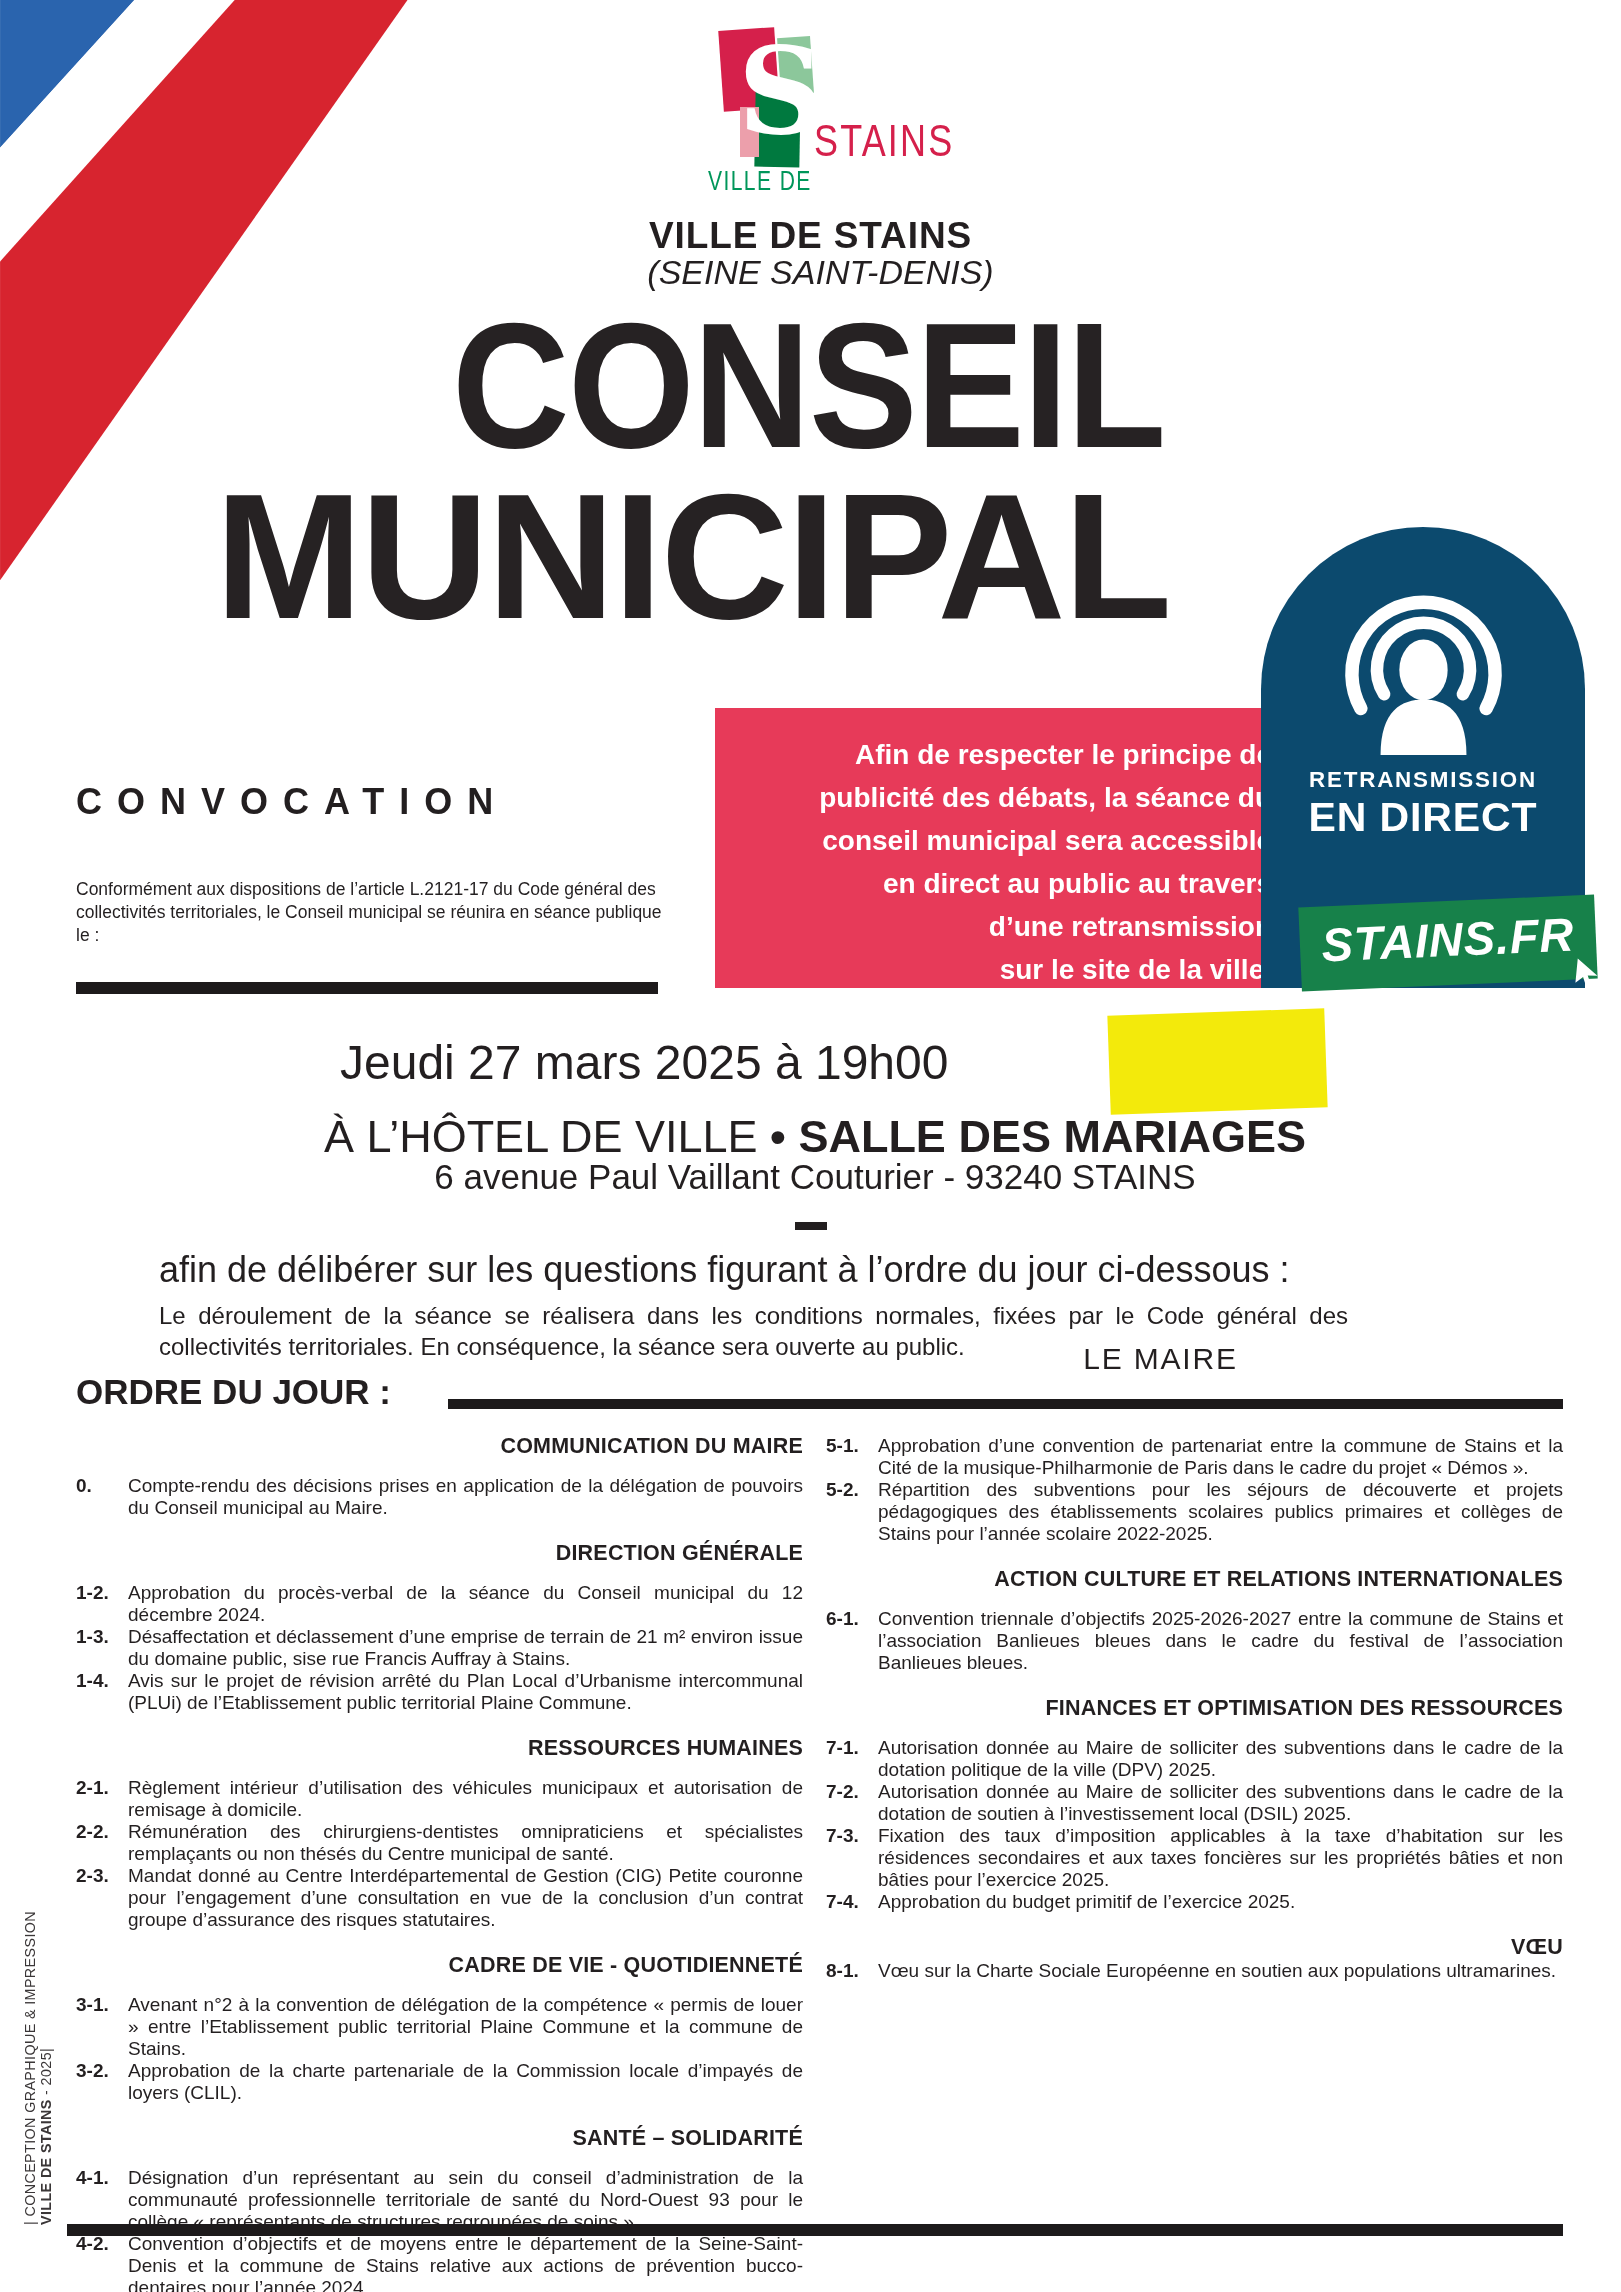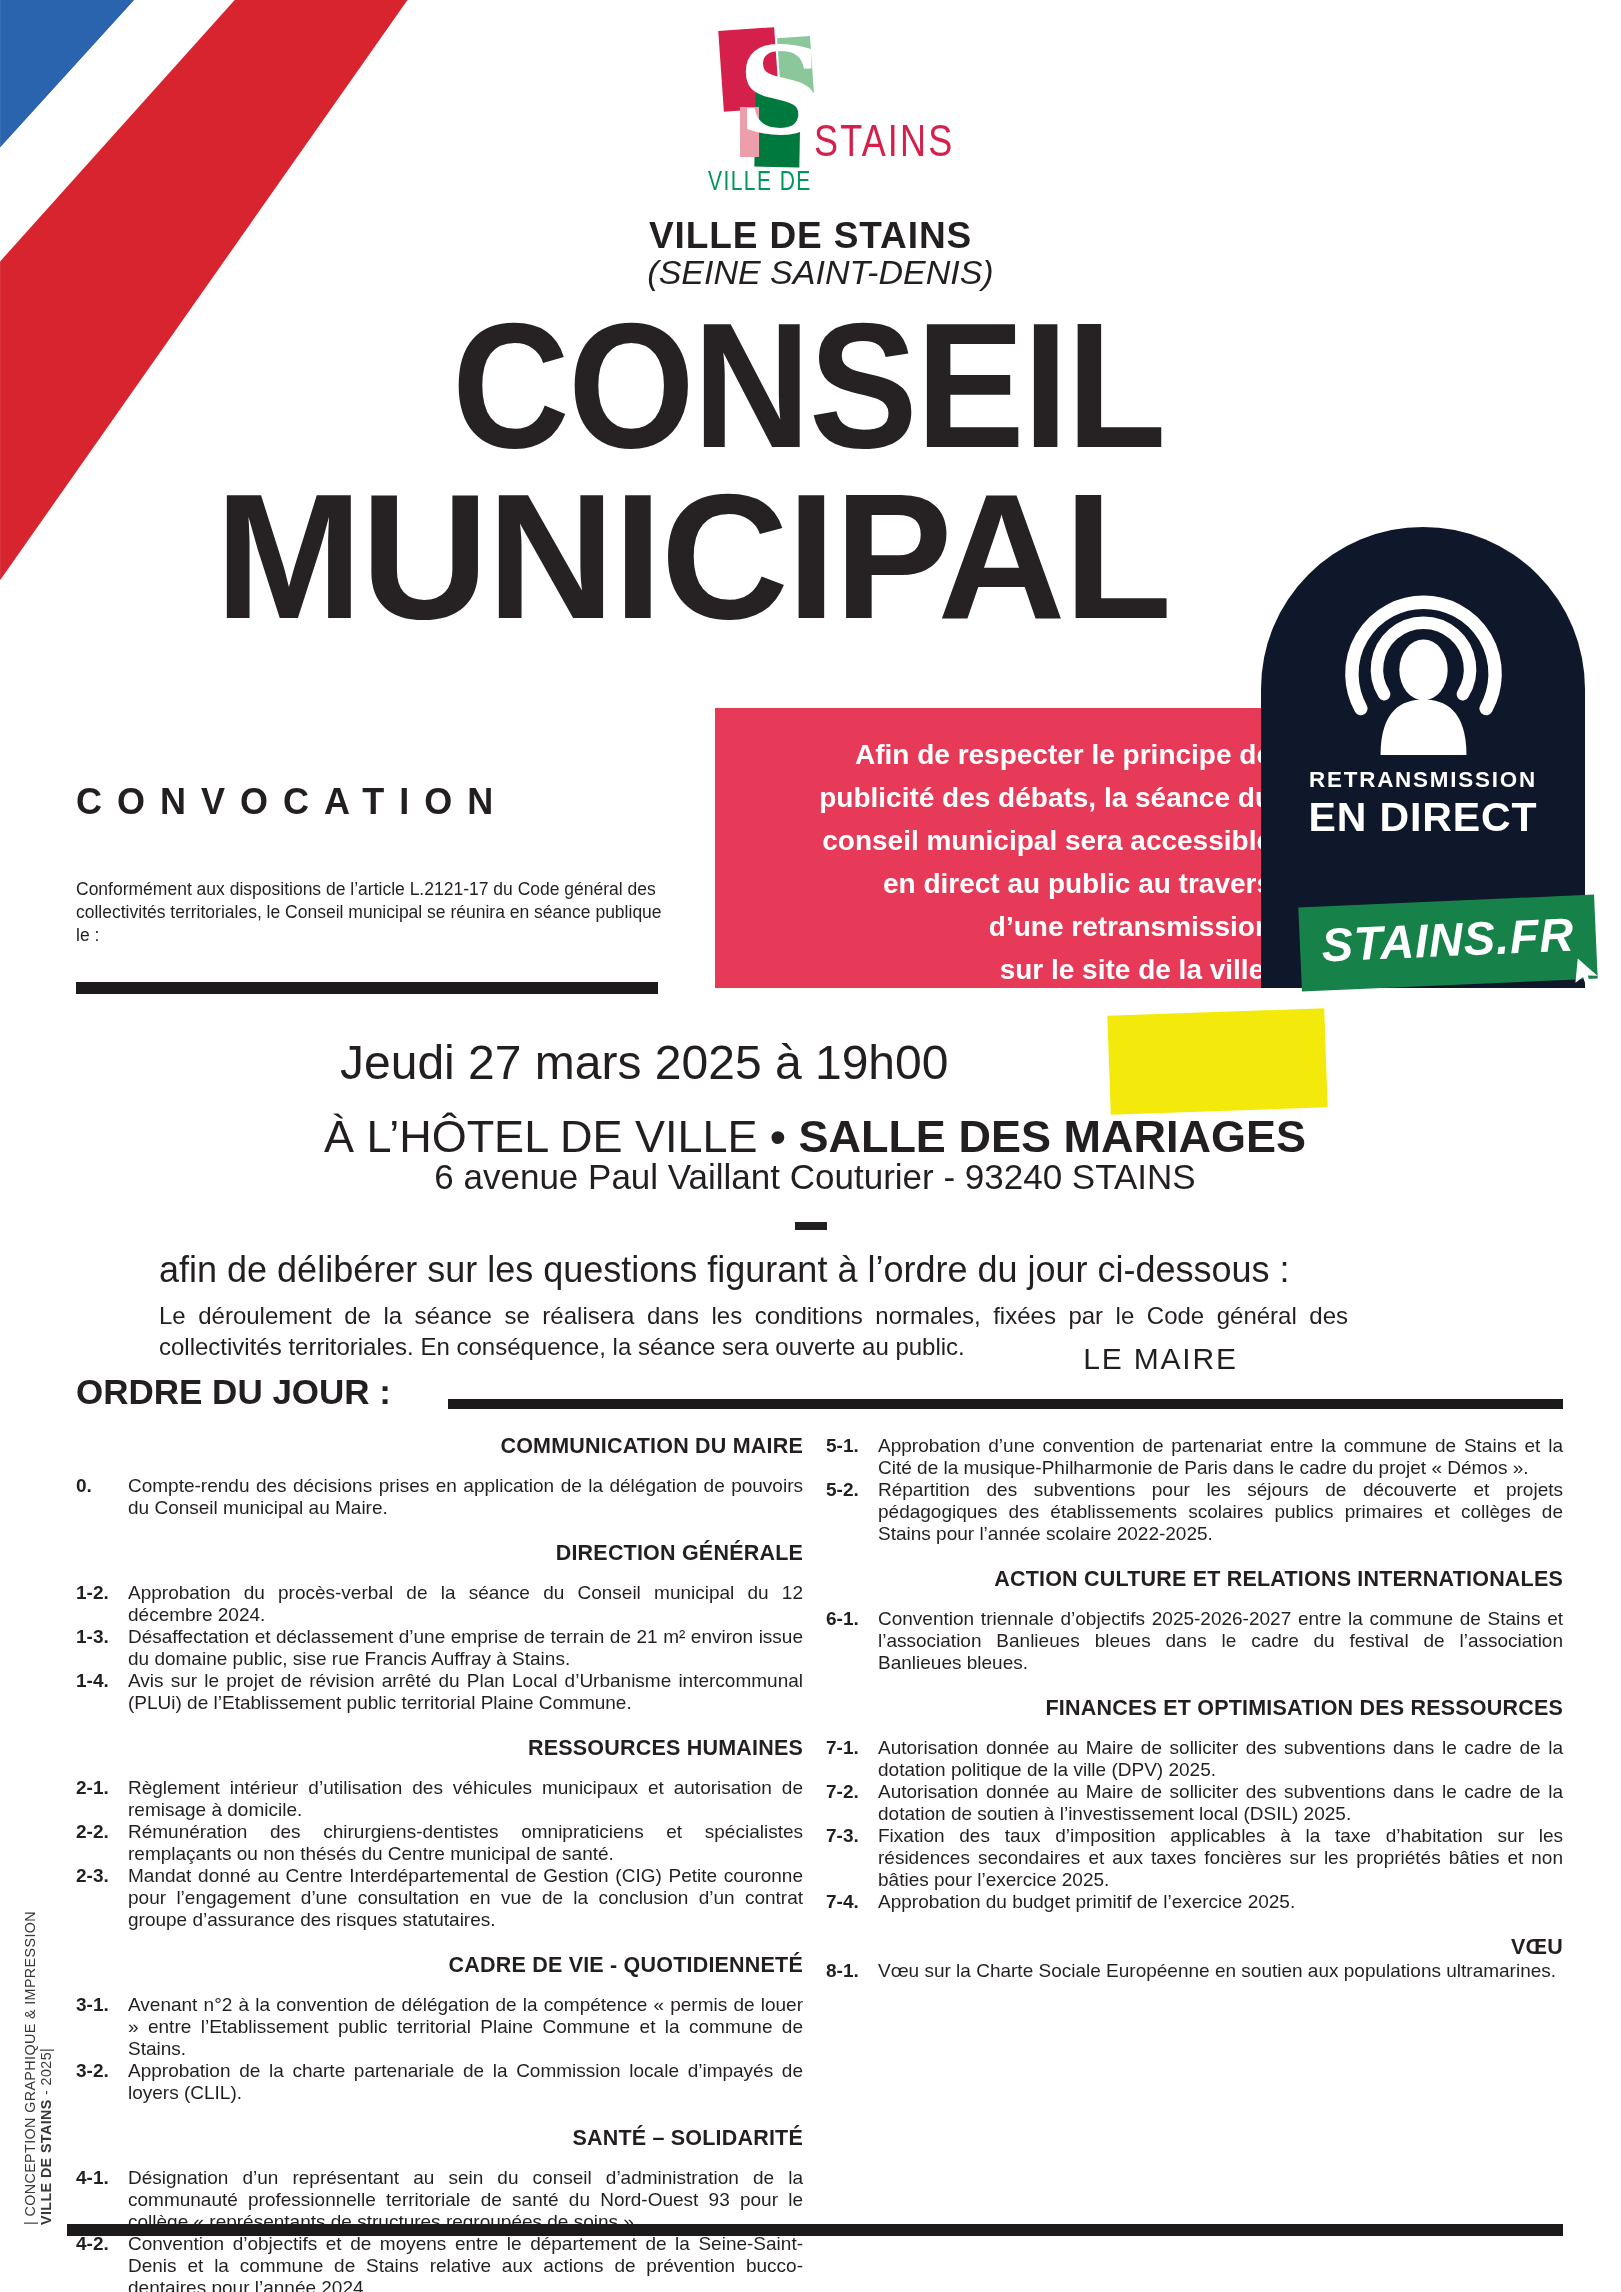--- a/index.html
+++ b/index.html
@@ -33,21 +33,21 @@
         transform:scaleX(.99);transform-origin:left top;letter-spacing:-1.8px;color:#262223;}
 
   .convoc-title{left:76px;top:781px;font-size:36px;font-weight:bold;letter-spacing:15px;white-space:nowrap;}
   .convoc-par{left:76px;top:878px;width:598px;font-size:17.5px;line-height:23px;}
   .rule1{left:76px;top:982px;width:582px;height:11.6px;background:#1d1a1b;}
 
   
   .redbox{left:715px;top:708px;width:620px;height:280px;background:#e73a59;}
   .redbox-text{position:absolute;right:63px;top:25px;text-align:right;color:#fff;font-weight:bold;
                font-size:28px;line-height:43px;white-space:nowrap;}
-  .badge{left:1261px;top:527px;width:324px;height:461px;background:#0f172a;border-radius:162px 162px 0 0;}
+  .badge{left:1261px;top:527px;width:324px;height:461px;background:#0c4a6e;border-radius:162px 162px 0 0;}
   .badge-l1{position:absolute;left:0;top:240px;width:100%;text-align:center;color:#fff;font-weight:bold;
             font-size:22.4px;letter-spacing:1.8px;}
   .badge-l2{position:absolute;left:0;top:267px;width:100%;text-align:center;color:#fff;font-weight:bold;
             font-size:41px;letter-spacing:0.9px;}
   .bicon{position:absolute;left:73px;top:49px;}
   .greenband{left:1300px;top:901px;width:296px;height:84px;background:#17814a;transform:rotate(-2.5deg);}
   .greenband-txt{position:absolute;left:0;top:10.7px;width:100%;text-align:center;color:#fff;
             font-weight:bold;font-style:italic;font-size:47px;letter-spacing:0.9px;}
   .cursor{position:absolute;right:-10.7px;bottom:-12.5px;}
 

